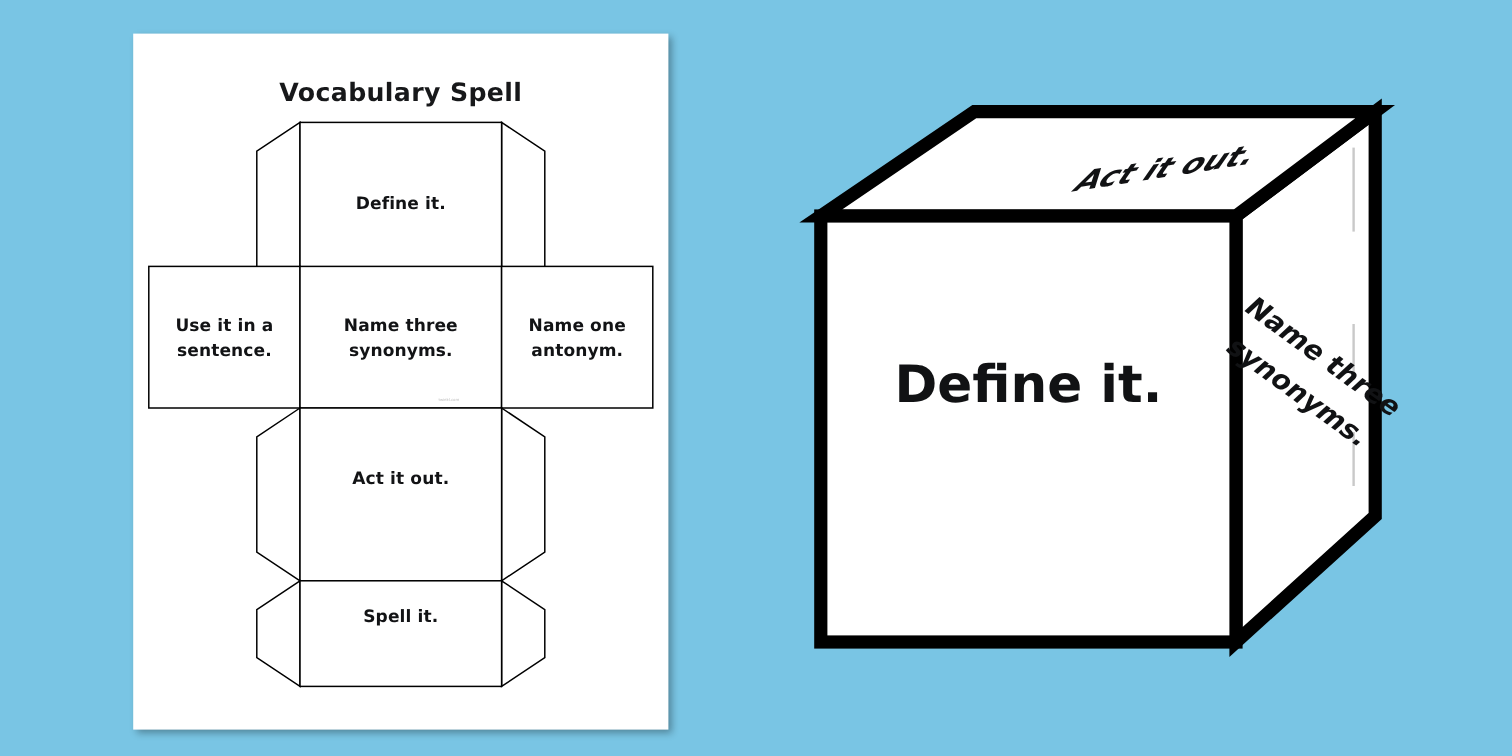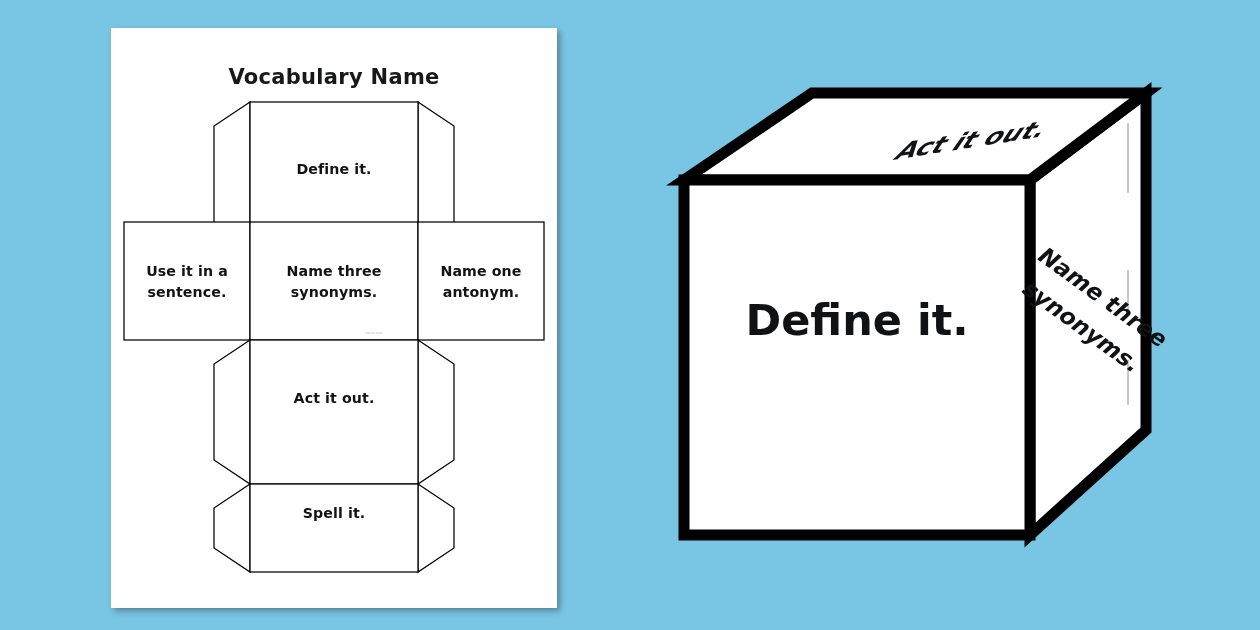--- a/index.html
+++ b/index.html
@@ -104,21 +104,21 @@
     text-anchor: middle;
   }
 </style>
 </head>
 <body style="background: rgb(121, 197, 228);">
 
 <div id="stage">
 
   <div class="paper">
 
-    <div class="paper-title">Vocabulary Name</div>
+    <div class="paper-title">Vocabulary Spell</div>
 
     <svg class="net-svg" viewBox="0 0 446 580">
       <g fill="#ffffff" stroke="#000000" stroke-width="1.25" stroke-linejoin="miter">
 
         <polygon points="139,74 103,98 103,194 139,218"></polygon>
 
         <polygon points="307,74 343,98 343,194 307,218"></polygon>
 
         <rect x="139" y="74" width="168" height="144"></rect>
 

